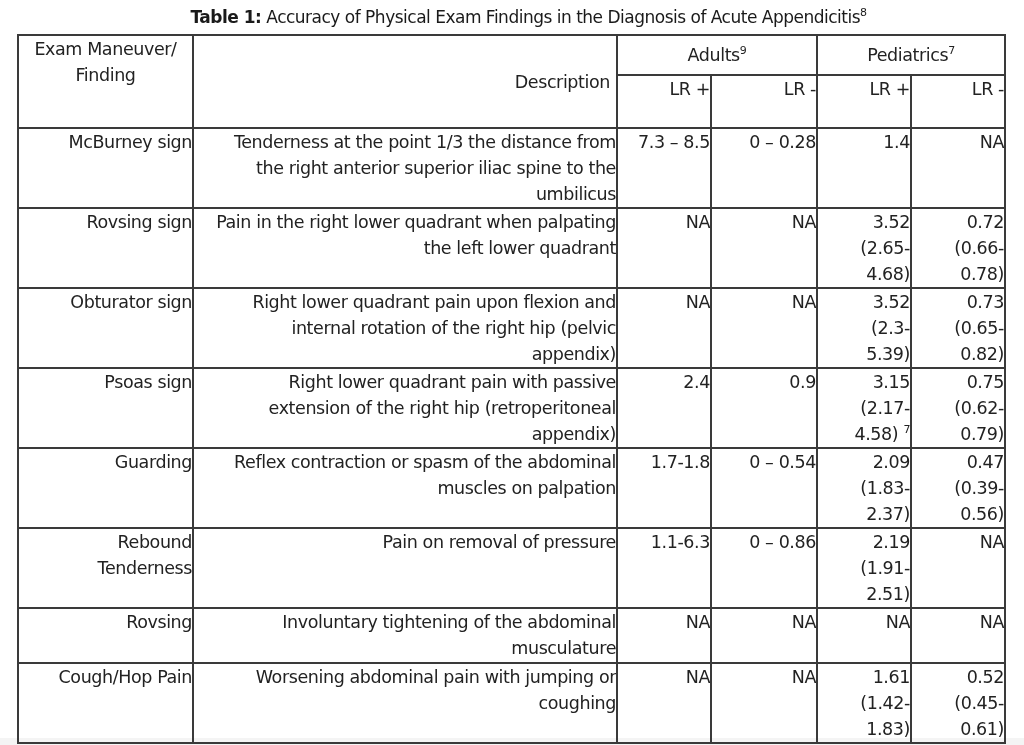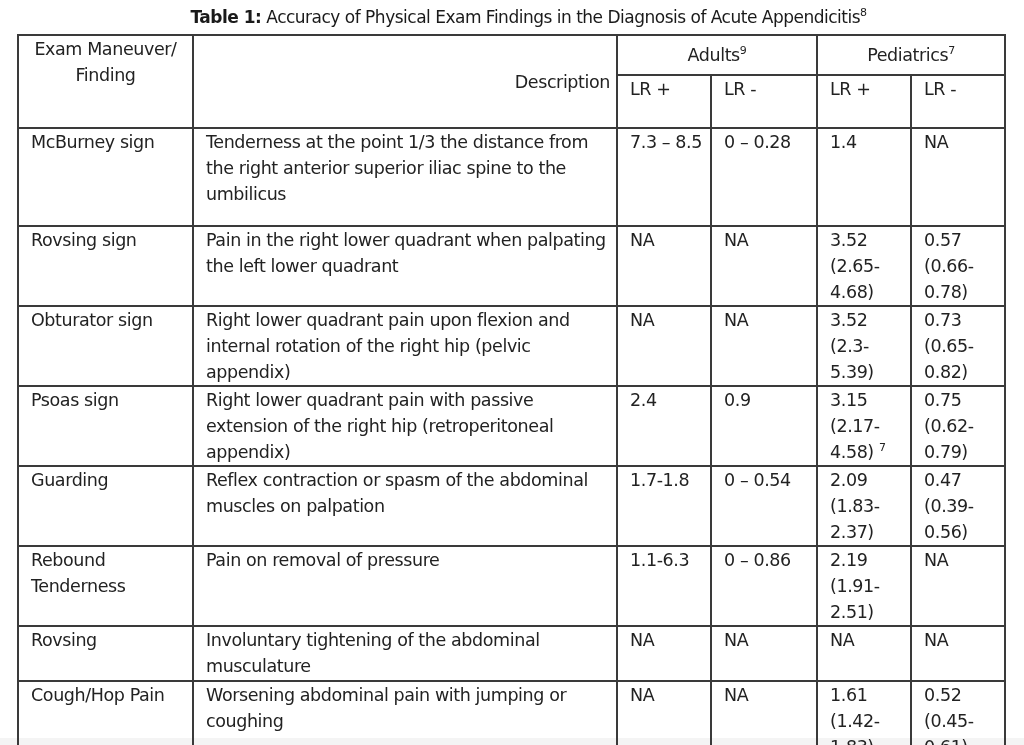--- a/index.html
+++ b/index.html
@@ -18,21 +18,21 @@
   .title b { font-weight: bold; margin-left: 33px; }
   .title sup { font-size: 11px; }
   table {
     position: absolute; left: 17px; top: 34px;
     border-collapse: collapse; table-layout: fixed;
     font-size: 17.5px; letter-spacing: -0.4px; line-height: 26px;
     color: #222;
   }
   td, th {
     border: 2px solid #3a3a3a; padding: 0 0 0 12px; vertical-align: top;
-    font-weight: normal; text-align: left; overflow: hidden;
+    font-weight: normal; text-align: right; overflow: hidden;
   }
   th.center { text-align: center; padding: 6px; }
   th sup { font-size: 11px; line-height: 0; }
   td sup { font-size: 11px; line-height: 0; }
   .c1 { width: 175px; }
   .c2 { width: 424px; }
   .c3 { width: 94px; }
   .c4 { width: 106px; }
   .c5 { width: 94px; }
   .c6 { width: 94px; }
@@ -64,35 +64,35 @@
         <th class="center" colspan="2"><span>Pediatrics</span><sup>7</sup></th>
       </tr>
       <tr style="height:53px">
         <th>LR +</th>
         <th>LR -</th>
         <th>LR +</th>
         <th>LR -</th>
       </tr>
     </thead>
     <tbody>
-      <tr style="height:98px">
+      <tr style="height:80px">
         <td>McBurney sign</td>
         <td>Tenderness at the point 1/3 the distance from the right anterior superior iliac spine to the umbilicus</td>
         <td class="val">7.3 – 8.5</td>
         <td class="val">0 – 0.28</td>
         <td class="val"><span>1.4</span></td>
         <td class="val">NA</td>
       </tr>
       <tr style="height:80px">
         <td>Rovsing sign</td>
         <td>Pain in the right lower quadrant when palpating the left lower quadrant</td>
         <td class="val">NA</td>
         <td class="val">NA</td>
         <td class="val"><span>3.52 (2.65-4.68)</span></td>
-        <td class="val">0.57 (0.66-0.78)</td>
+        <td class="val">0.72 (0.66-0.78)</td>
       </tr>
       <tr style="height:80px">
         <td>Obturator sign</td>
         <td>Right lower quadrant pain upon flexion and internal rotation of the right hip (pelvic appendix)</td>
         <td class="val">NA</td>
         <td class="val">NA</td>
         <td class="val"><span>3.52 (2.3-5.39)</span></td>
         <td class="val">0.73 (0.65-0.82)</td>
       </tr>
       <tr style="height:80px">

